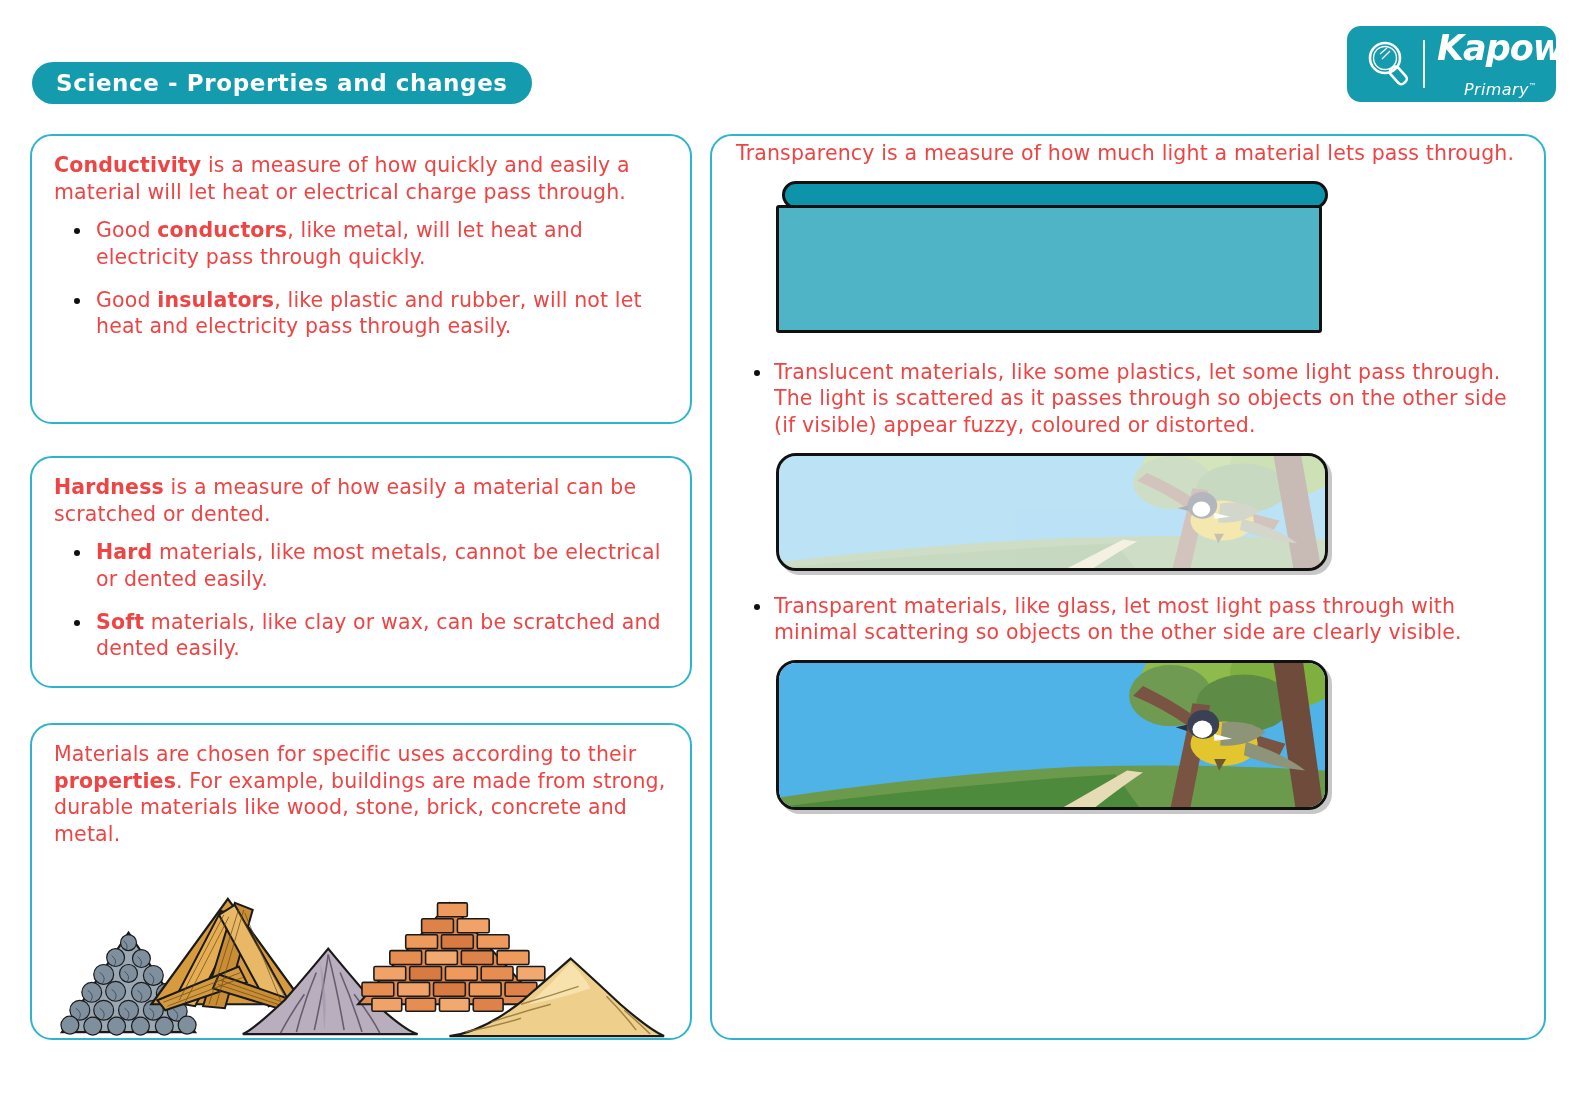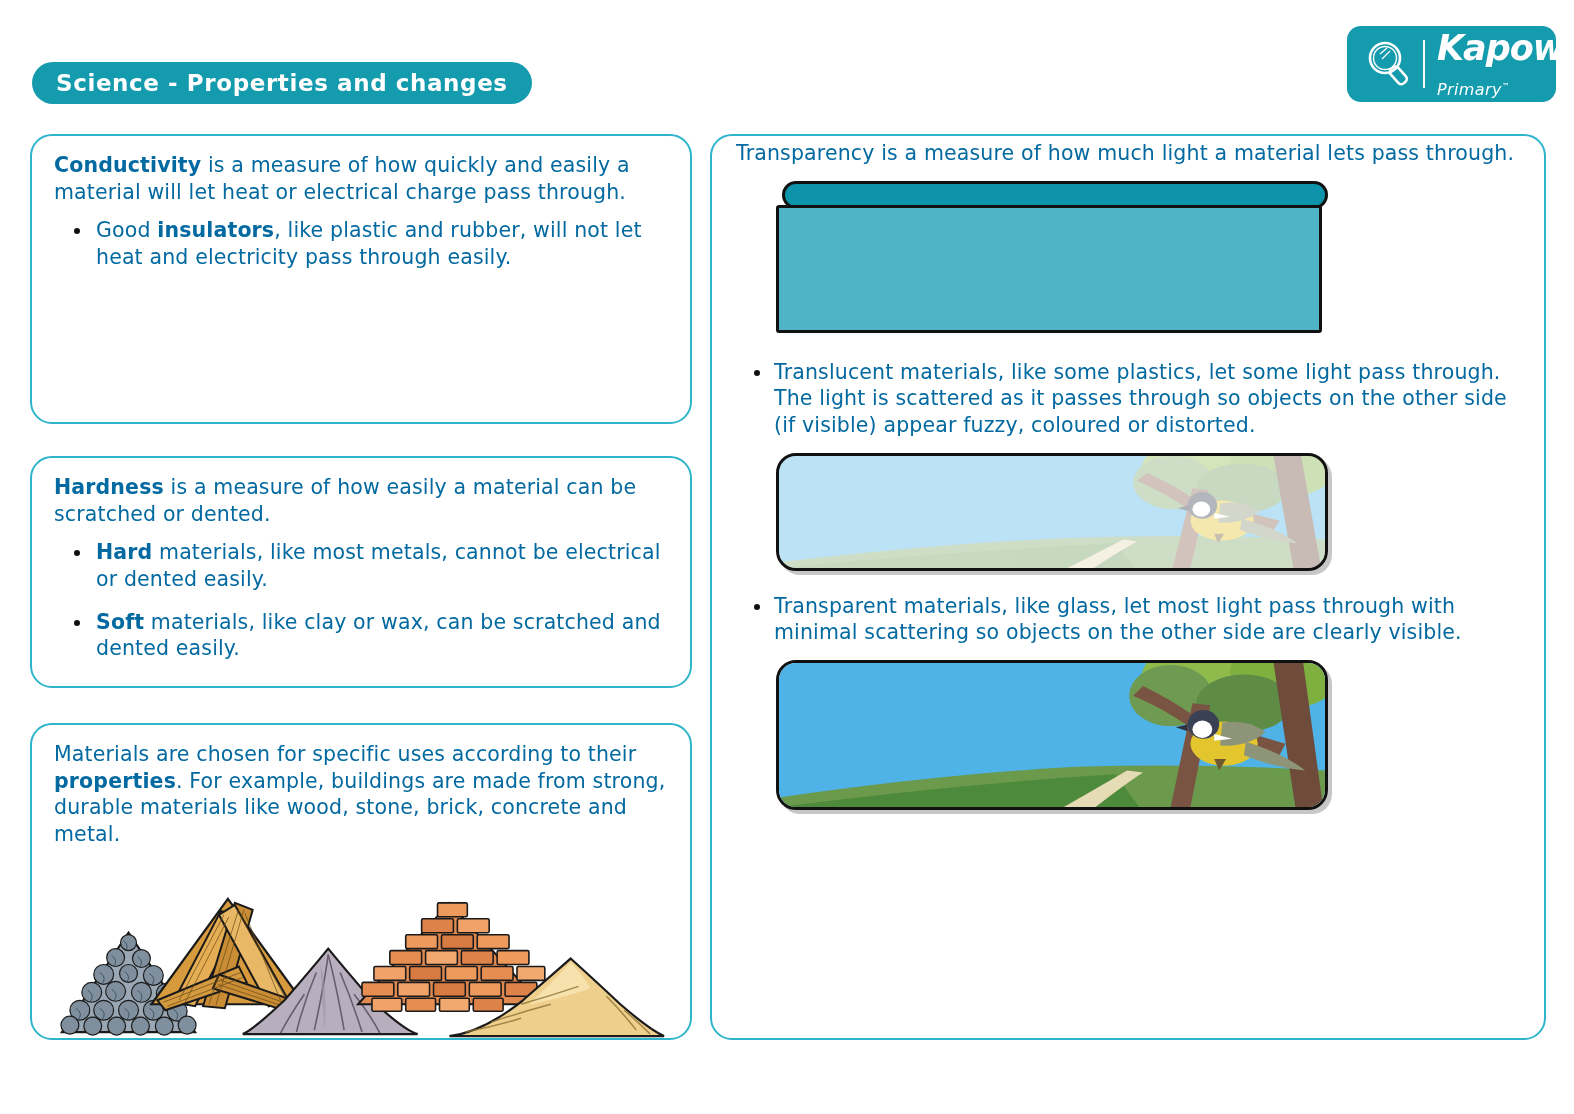--- a/index.html
+++ b/index.html
@@ -56,40 +56,40 @@
     margin: 0 12px 0 4px; flex: 0 0 2px; opacity: .95;
   }
   .logo-words { display: flex; flex-direction: column; line-height: 1; }
   .logo-kapow {
     color: #ffffff; font-size: 35px; font-weight: 700;
     font-style: italic; letter-spacing: -1px;
     font-family: "DejaVu Sans", sans-serif;
   }
   .logo-primary {
     color: #ffffff; font-size: 16px; font-style: italic;
-    text-align: left; margin-top: 16px; letter-spacing: .4px;
+    text-align: center; margin-top: 16px; letter-spacing: .4px;
   }
   .logo-tm { font-size: 8px; vertical-align: super; }
 
   
   .card {
     position: absolute;
     background: #ffffff;
     border: 2px solid #2EB5CC;
     border-radius: 22px;
   }
 
   .card-body { padding: 16px 20px 10px 22px; }
 
   
   .para, .bullet-text {
     font-family: "DejaVu Sans", sans-serif;
     font-size: 20.5px;
     line-height: 1.30;
-    color: #0369a1;
+    color: #ef4444;
     letter-spacing: 0.15px;
   }
   .para { margin-bottom: 6px; }
   .para.tight { margin-bottom: 0; }
 
   .bullets { list-style: none; margin-top: 12px; }
   .bullets li {
     position: relative;
     padding-left: 42px;
     margin-bottom: 16px;
@@ -204,20 +204,23 @@
       <span class="logo-primary"><span>Primary</span><span class="logo-tm">™</span></span>
     </span>
   </div>
 
   <div class="card" id="card-conductivity">
     <div class="card-body">
       <p class="para">
         <b>Conductivity</b><span> is a measure of how quickly and easily a material will let heat or electrical charge pass through.</span>
       </p>
       <ul class="bullets">
+        <li>
+          <span class="bullet-text"><span>Good </span><b>conductors</b><span>, like metal, will let heat and electricity pass through quickly.</span></span>
+        </li>
         <li>
           <span class="bullet-text"><span>Good </span><b>insulators</b><span>, like plastic and rubber, will not let heat and electricity pass through easily.</span></span>
         </li>
       </ul>
     </div>
   </div>
 
   <div class="card" id="card-hardness">
     <div class="card-body">
       <p class="para">

